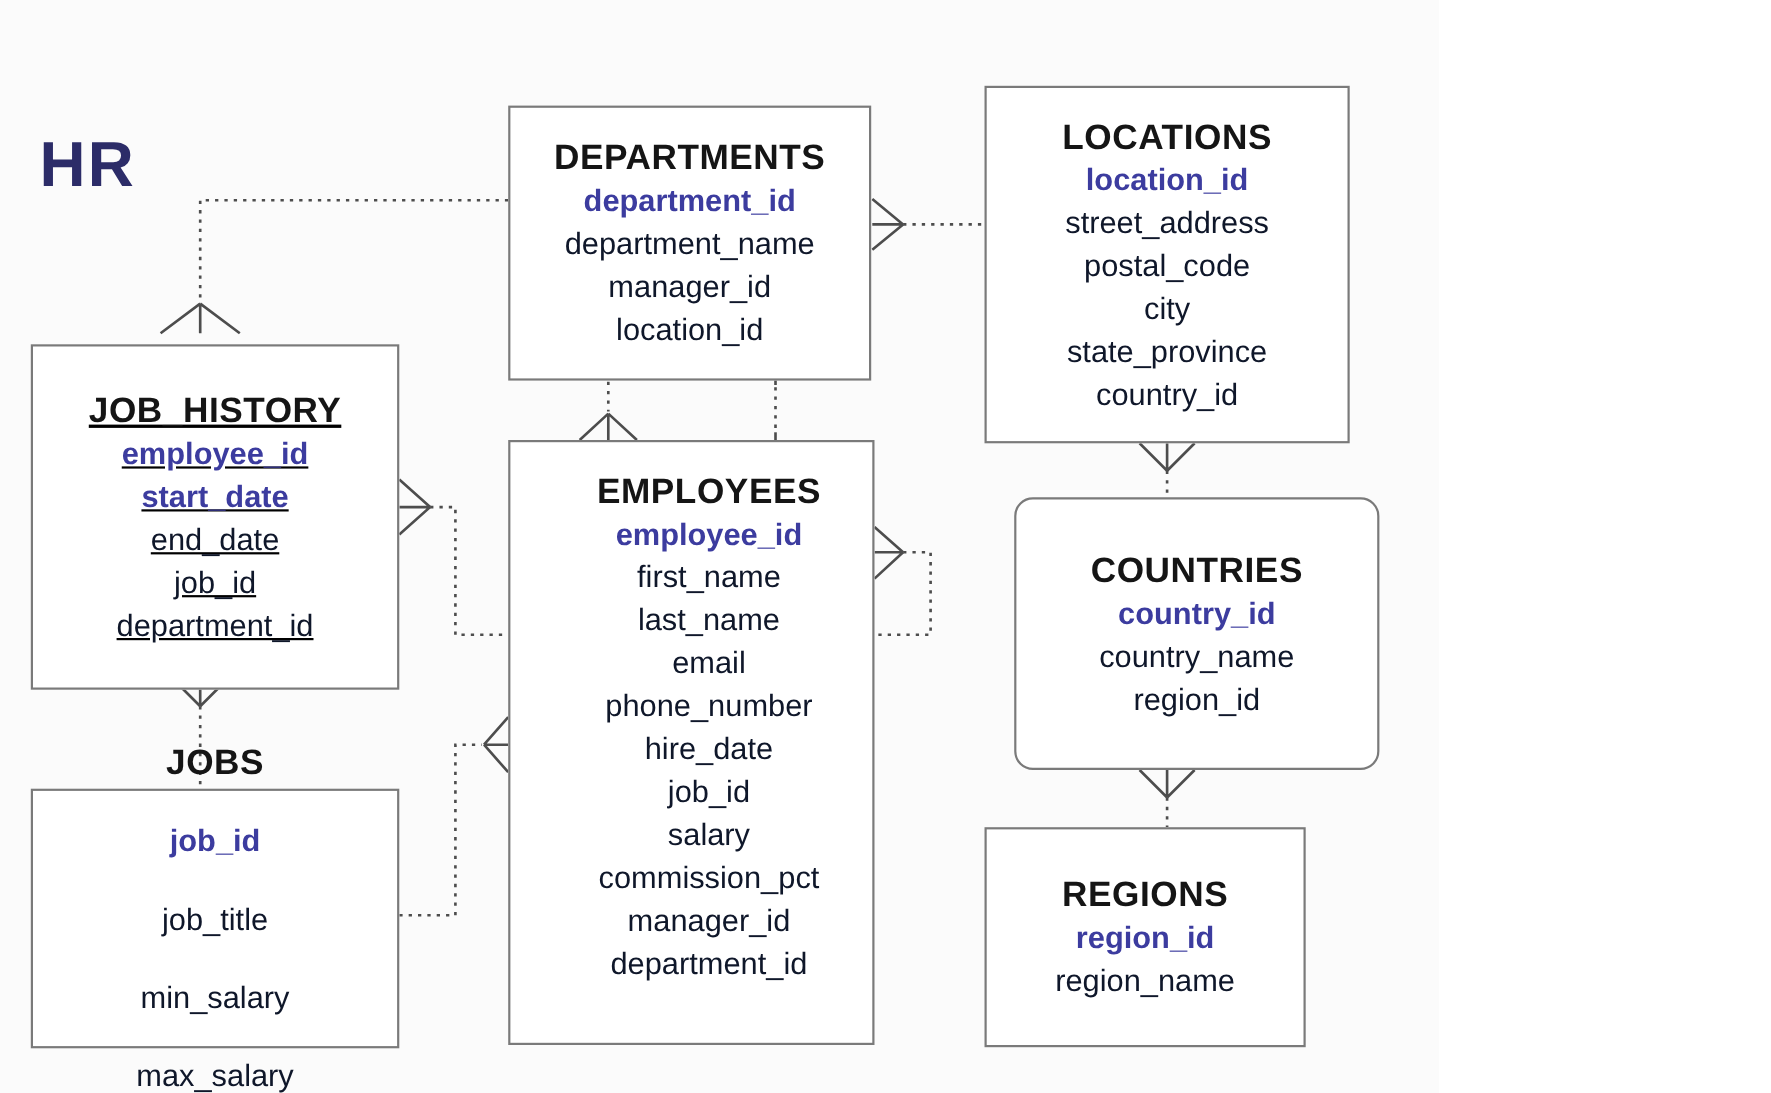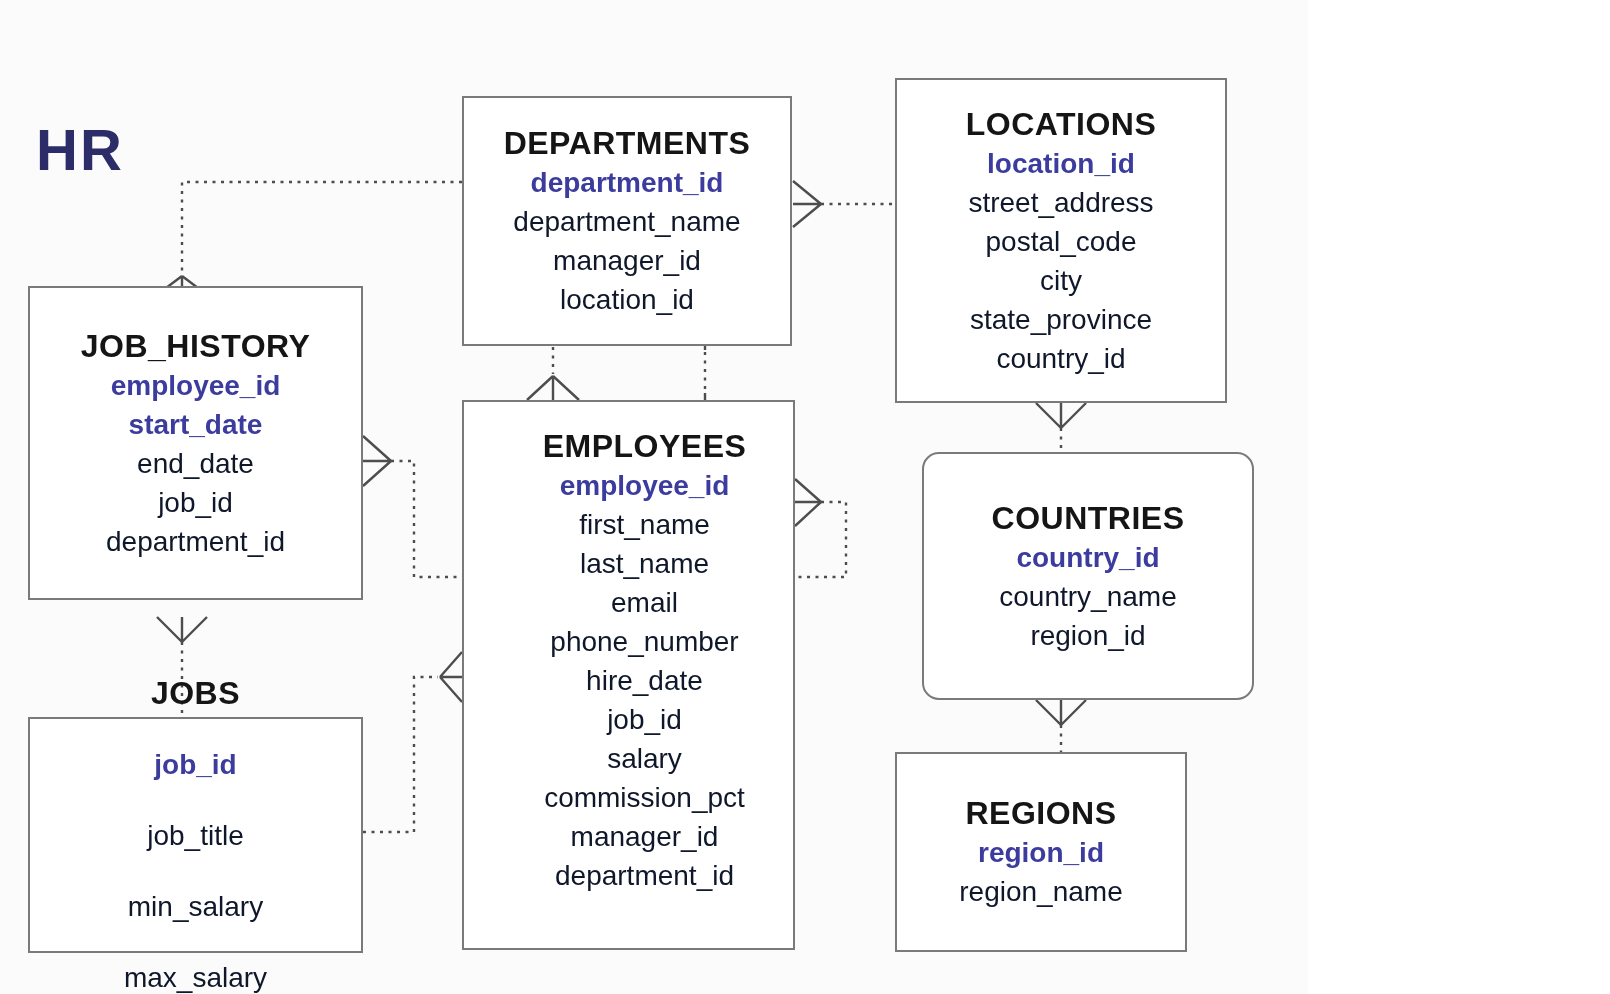--- a/index.html
+++ b/index.html
@@ -26,21 +26,21 @@
   }
   .t-pk{
     font-size:28px;font-weight:bold;color:#3c3c9f;line-height:39px;white-space:nowrap;
   }
   .t-col{
     font-size:28px;color:#0f172a;line-height:39px;white-space:nowrap;
   }
   
   #box-departments{left:462px;top:78px;width:330px;height:250px;margin-top:18px;}
   #box-locations  {left:895px;top:78px;width:332px;height:325px;align-items:center;}
-  #box-job-history{left:28px; top:286px;width:335px;height:314px;}
+  #box-job-history{left:28px; top:313px;width:335px;height:314px;text-decoration:underline;}
   #box-employees  {left:462px;top:400px;width:333px;height:550px;justify-content:flex-start;padding-top:24px;padding-left:32px;}
   #box-countries  {left:922px;top:452px;width:332px;height:248px;border-radius:17px;}
   #box-jobs       {left:28px; top:717px;width:335px;height:236px;gap:32px;}
   #box-regions    {left:895px;top:752px;width:292px;height:200px;}
   svg.connector-layer{position:absolute;left:0;top:0;pointer-events:none;}
 </style>
 </head>
 <body>
 
 <div id="canvas">

